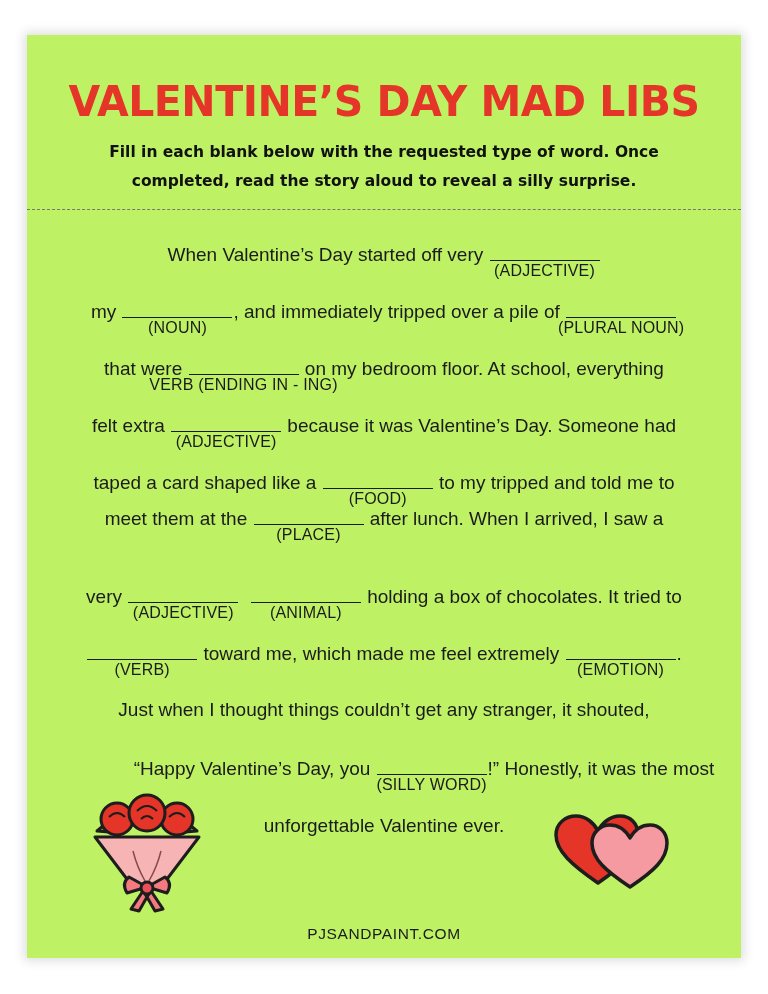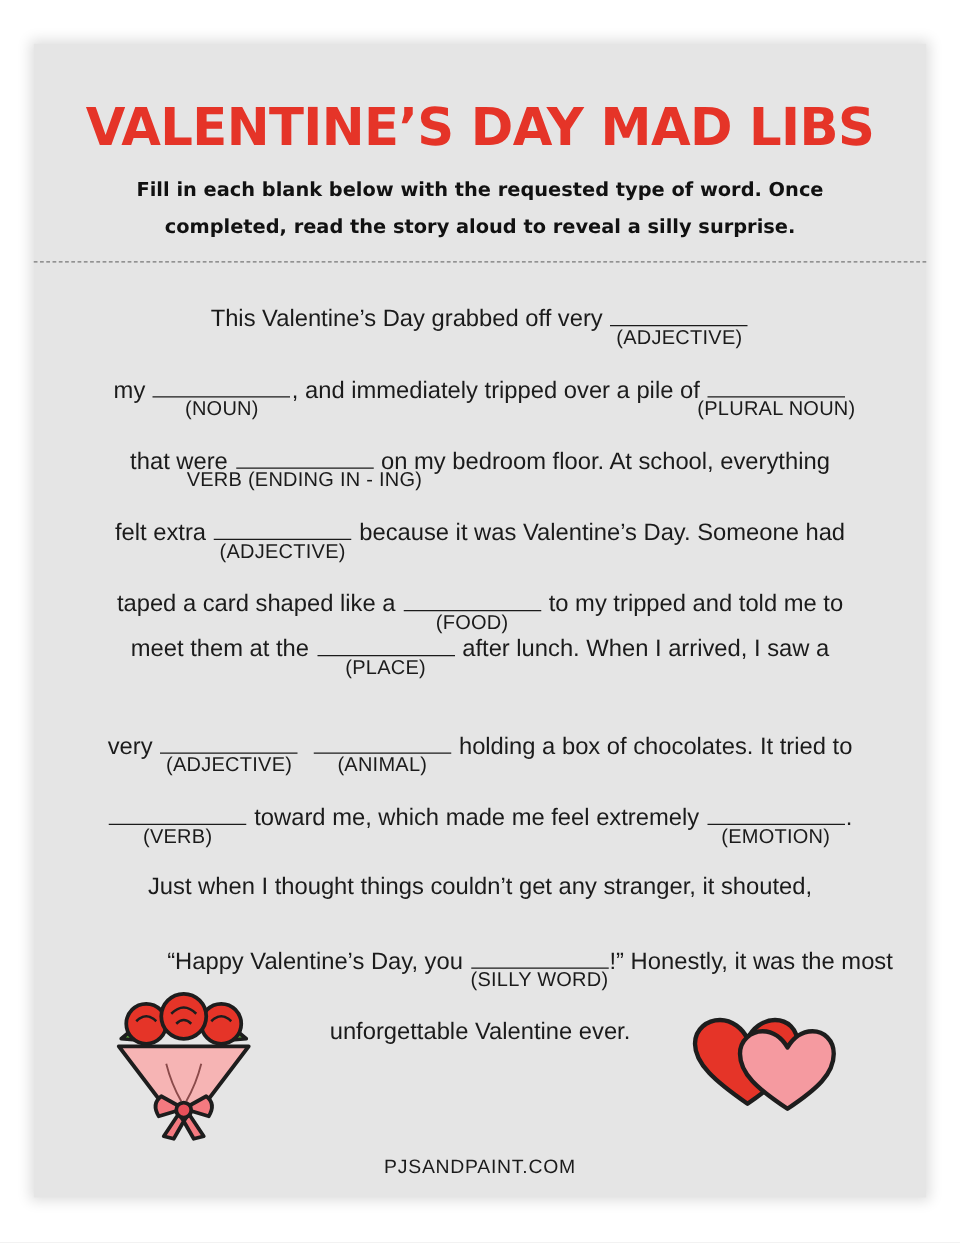--- a/index.html
+++ b/index.html
@@ -2,21 +2,21 @@
 <html><head>
 <meta charset="utf-8">
 <style>
   html, body { margin:0; padding:0; }
   body {
     width:768px; height:994px; background:#ffffff; position:relative; overflow:hidden;
     font-family:"Liberation Sans", "DejaVu Sans", sans-serif; color:#1a1a1a;
   }
   .card {
     position:absolute; left:27px; top:35px; width:714px; height:923px;
-    background:#e5e5e5;
+    background:#bef264;
     box-shadow: 0 0 10px 3px rgba(0,0,0,0.13);
   }
   .title {
     position:absolute; left:0; top:44px; width:714px; text-align:center;
     font-family:"DejaVu Sans", "Liberation Sans", sans-serif; font-weight:bold;
     font-size:41px; letter-spacing:-0.5px; color:#e53428; line-height:46px;
     transform: scaleY(1.02);
   }
   .instructions {
     position:absolute; left:40px; top:103px; width:634px; text-align:center;
@@ -51,21 +51,21 @@
 </style>
 </head>
 <body>
 
 <div class="card">
   <div class="title">VALENTINE’S DAY MAD LIBS</div>
   <div class="instructions">Fill in each blank below with the requested type of word. Once completed, read the story aloud to reveal a silly surprise.</div>
   <div class="divider"></div>
 
   <div class="story" id="story">
-      <div class="line" style="top: 207px;"><span style="white-space: pre;">This Valentine’s Day grabbed off very </span><span class="blank"><span class="lbl">(ADJECTIVE)</span></span></div>
+      <div class="line" style="top: 207px;"><span style="white-space: pre;">When Valentine’s Day started off very </span><span class="blank"><span class="lbl">(ADJECTIVE)</span></span></div>
       <div class="line" style="top: 264px;"><span style="white-space: pre; margin-top: 48px;">my </span><span class="blank"><span class="lbl">(NOUN)</span></span><span style="white-space: pre;">, and immediately tripped over a pile of </span><span class="blank"><span class="lbl">(PLURAL NOUN)</span></span></div>
       <div class="line" style="top: 321px;"><span style="white-space: pre;">that were </span><span class="blank"><span class="lbl">VERB (ENDING IN - ING)</span></span><span style="white-space: pre;"> on my bedroom floor. At school, everything</span></div>
       <div class="line" style="top: 378px;"><span style="white-space: pre;">felt extra </span><span class="blank"><span class="lbl">(ADJECTIVE)</span></span><span style="white-space: pre;"> because it was Valentine’s Day. Someone had</span></div>
       <div class="line" style="top: 435px;"><span style="white-space: pre;">taped a card shaped like a </span><span class="blank"><span class="lbl">(FOOD)</span></span><span style="white-space: pre;"> to my tripped and told me to</span></div>
       <div class="line" style="top: 471px;"><span style="white-space: pre;">meet them at the </span><span class="blank"><span class="lbl">(PLACE)</span></span><span style="white-space: pre;"> after lunch. When I arrived, I saw a</span></div>
       <div class="line" style="top: 549px;"><span style="white-space: pre;">very </span><span class="blank"><span class="lbl">(ADJECTIVE)</span></span><span style="white-space: pre;">  </span><span class="blank"><span class="lbl">(ANIMAL)</span></span><span style="white-space: pre;"> holding a box of chocolates. It tried to</span></div>
       <div class="line" style="top: 606px;"><span class="blank"><span class="lbl">(VERB)</span></span><span style="white-space: pre;"> toward me, which made me feel extremely </span><span class="blank"><span class="lbl">(EMOTION)</span></span><span style="white-space: pre;">.</span></div>
       <div class="line" style="top: 663px;"><span style="white-space: pre; text-align: right;">Just when I thought things couldn’t get any stranger, it shouted,</span></div>
       <div class="line" style="top: 721px; padding-left: 40px;"><span style="white-space: pre;">“Happy Valentine’s Day, you </span><span class="blank"><span class="lbl">(SILLY WORD)</span></span><span style="white-space: pre;">!” Honestly, it was the most</span></div>
       <div class="line" style="top: 779px;"><span style="white-space: pre;">unforgettable Valentine ever.</span></div>

